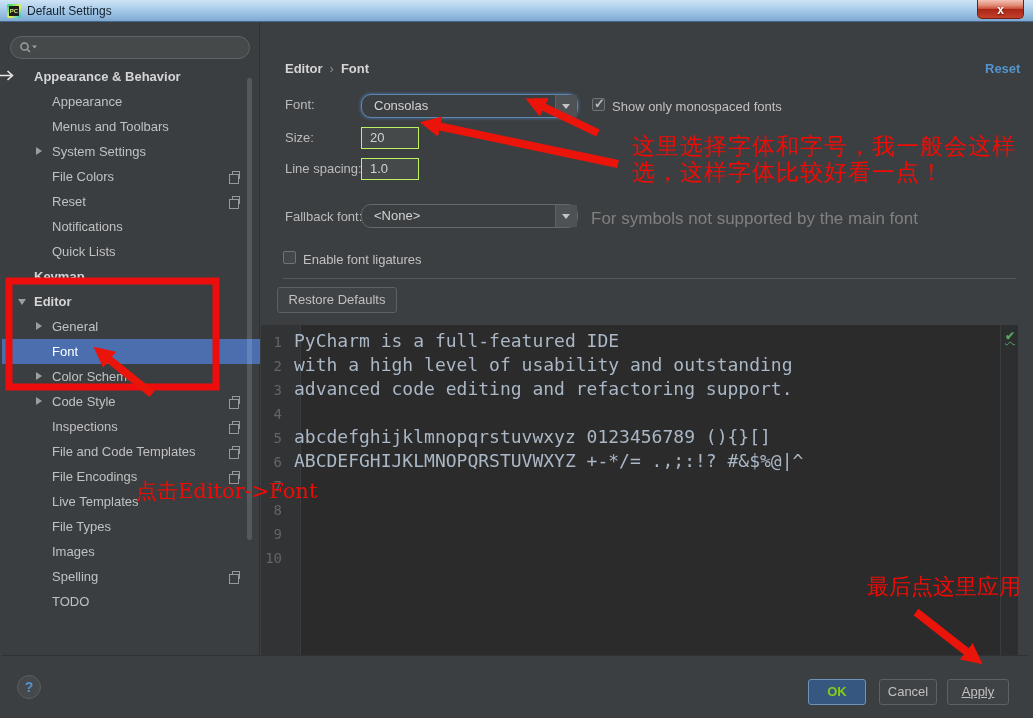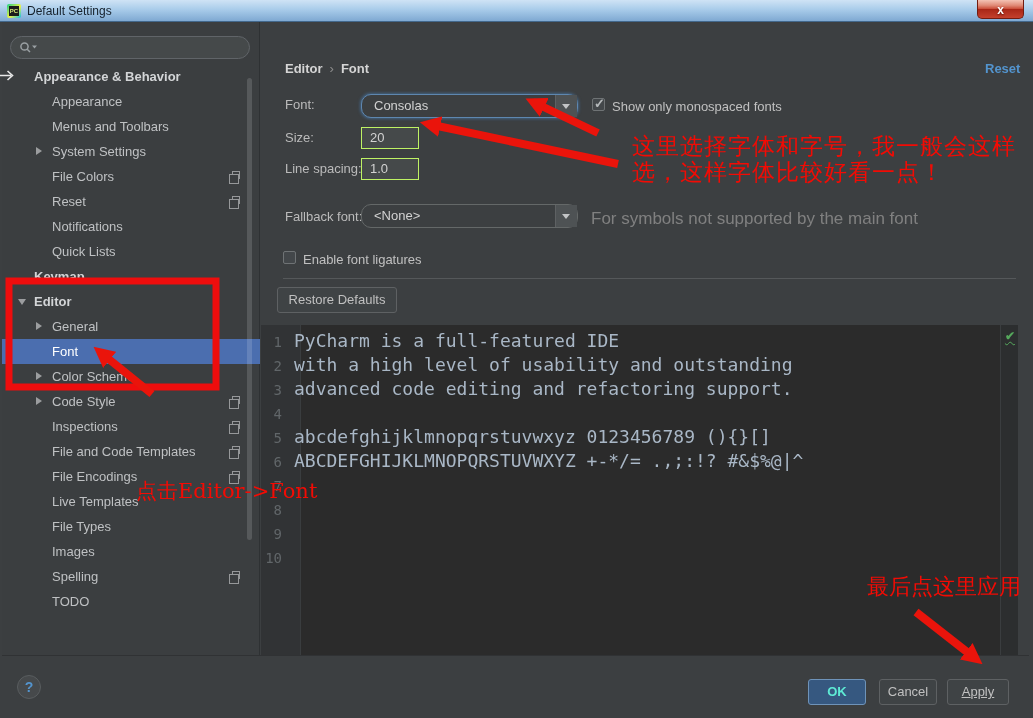--- a/index.html
+++ b/index.html
@@ -107,21 +107,21 @@
         font-family:"DejaVu Sans Mono", monospace; font-size:14px; color:#616669; }
   .code { font-family:"DejaVu Sans Mono", monospace; font-size:18px; color:#A9B7C6; }
 
   
   .bottombar { position:absolute; left:2px; top:655px; width:1027px; height:59px; background:#3C3F41; border-top:1px solid #303234; }
   .help-btn {
     position:absolute; left:15px; top:19px; width:24px; height:24px; border-radius:50%;
     background:#46494B; border:1px solid #595D5F; color:#5394CE; font-size:14px; font-weight:bold;
     text-align:center; line-height:22px; cursor:pointer;
   }
-  .ok-btn   { left:806px; top:23px; width:58px; background:#365880; border:1px solid #6E93B9; color:#5eead4; }
+  .ok-btn   { left:806px; top:23px; width:58px; background:#365880; border:1px solid #6E93B9; color:#84cc16; }
   .cancel-btn { left:877px; top:23px; width:58px; }
   .apply-btn  { left:945px; top:23px; width:62px;text-decoration:underline; }
   .btn-label { line-height:24px; display:block; }
 
   
   .anno { position:absolute; pointer-events:none; z-index:50; }
   .anno-svg { left:0; top:0; width:1033px; height:718px; }
   .cn-note { color:#F20B04; font-family:"DejaVu Serif", serif; white-space:nowrap; }
   .note-font { left:632px; top:133px; font-size:23px; line-height:26px; letter-spacing:1px; }
   .note-sidebar { left:136px; top:477px; font-size:21px; }

